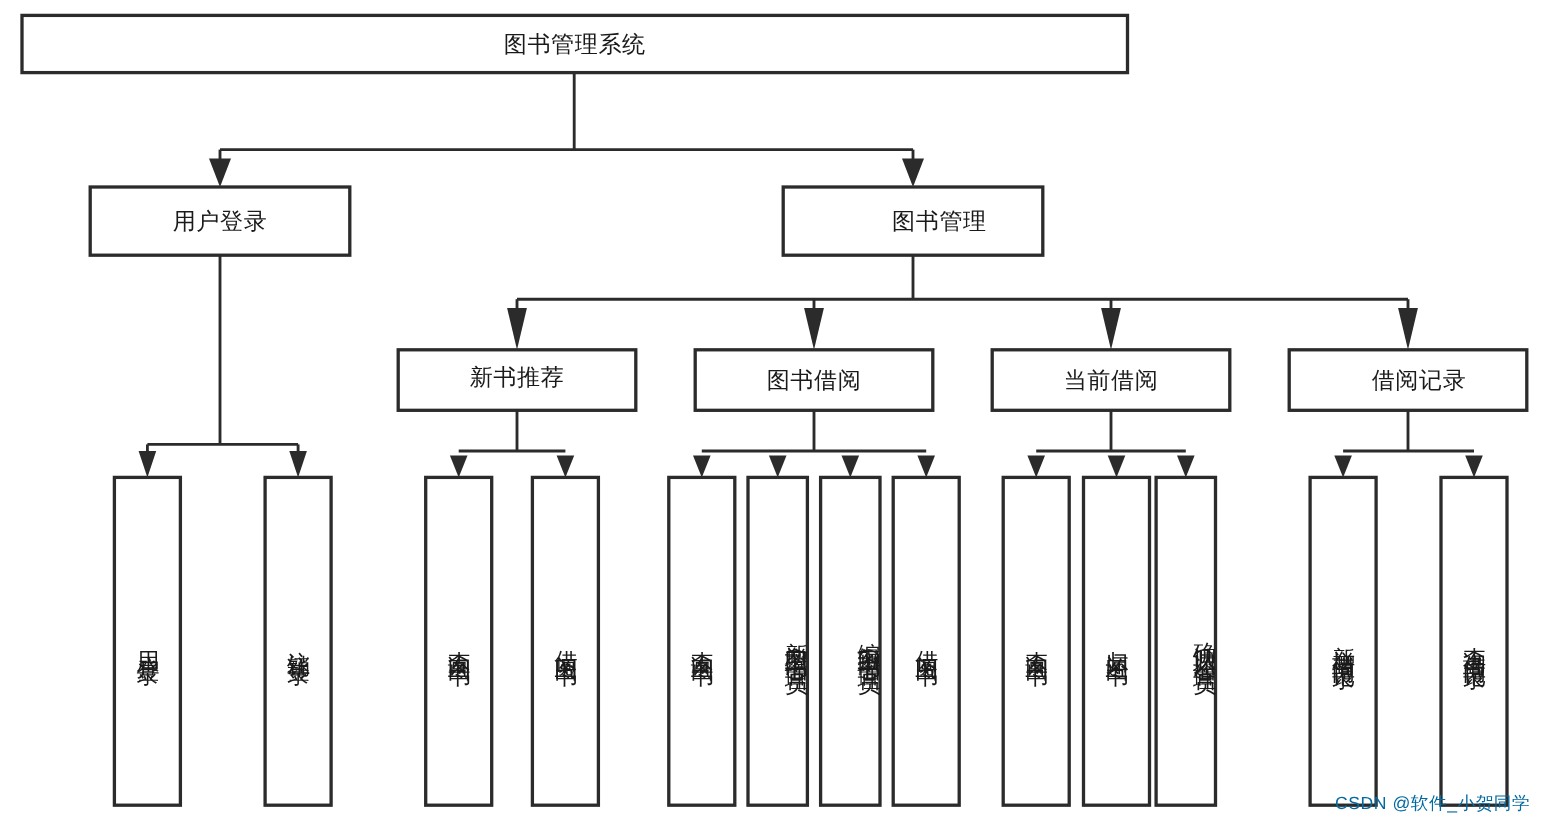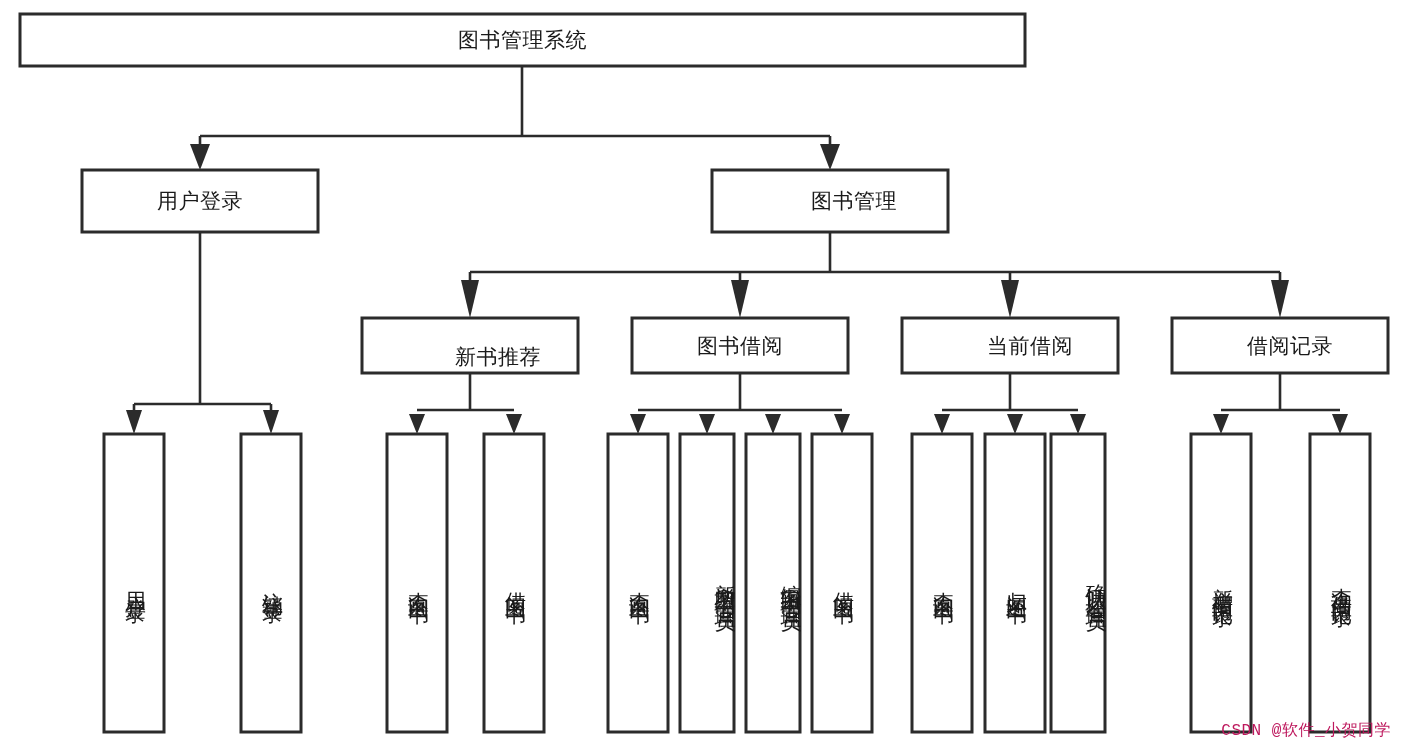--- a/index.html
+++ b/index.html
@@ -9,21 +9,20 @@
   }
   body {
     font-family: "Liberation Sans", "DejaVu Sans", sans-serif;
   }
   #diagram-root {
     position: relative;
     width: 1405px;
     height: 747px;
     background: #ffffff;
     overflow: hidden;
-    font-family: Liberation Mono, monospace;
   }
   svg#flow {
     position: absolute;
     left: 0;
     top: 0;
     width: 1405px;
     height: 747px;
   }
   .box-rect {
     fill: #ffffff;
@@ -60,21 +59,21 @@
     font-size: 21px;
     letter-spacing: 4px;
     line-height: 1;
     text-align: center;
   }
   .watermark {
     position: absolute;
     right: 14px;
     bottom: 6px;
     font-size: 16px;
-    color: #be185d;
+    color: #0369a1;
     letter-spacing: 0.5px;
     white-space: nowrap;
     text-align: center;
   }
 </style>
 </head>
 <body>
 
 <div id="diagram-root">
 
@@ -172,23 +171,23 @@
 
     <rect class="box-rect" x="1191" y="434" width="60" height="298"></rect>
     <rect class="box-rect" x="1310" y="434" width="60" height="298"></rect>
   </svg>
 
   <div class="node-label horizontal" style="left:20px; top:14px; width:1005px; height:52px;">图书管理系统</div>
 
   <div class="node-label horizontal" style="left:82px; top:170px; width:236px; height:62px;">用户登录</div>
   <div class="node-label horizontal" style="left:712px; top:170px; width:236px; height:62px;margin-left:24px;">图书管理</div>
 
-  <div class="node-label horizontal" style="left:362px; top:324px; width:216px; height:66px;margin-left:28px;">新书推荐</div>
+  <div class="node-label horizontal" style="left:362px; top:310px; width:216px; height:66px;">新书推荐</div>
   <div class="node-label horizontal" style="left:632px; top:318px; width:216px; height:55px;">图书借阅</div>
-  <div class="node-label horizontal" style="left:902px; top:318px; width:216px; height:55px;margin-left:20px;">当前借阅</div>
+  <div class="node-label horizontal" style="left:902px; top:318px; width:216px; height:55px;">当前借阅</div>
   <div class="node-label horizontal" style="left:1172px; top:318px; width:236px; height:55px;">借阅记录</div>
 
   <div class="node-label vertical" style="left:104px; top:434px; width:60px; height:298px;">用户登录</div>
   <div class="node-label vertical" style="left:241px; top:434px; width:60px; height:298px;">注销登录</div>
 
   <div class="node-label vertical" style="left:387px; top:434px; width:60px; height:298px;">查询图书</div>
   <div class="node-label vertical" style="left:484px; top:434px; width:60px; height:298px;">借阅图书</div>
 
   <div class="node-label vertical" style="left:608px; top:434px; width:60px; height:298px;">查询图书</div>
   <div class="node-label vertical" style="left:680px; top:440px; width:54px; height:290px; align-items:flex-start;">新增图书（管理员）</div>

